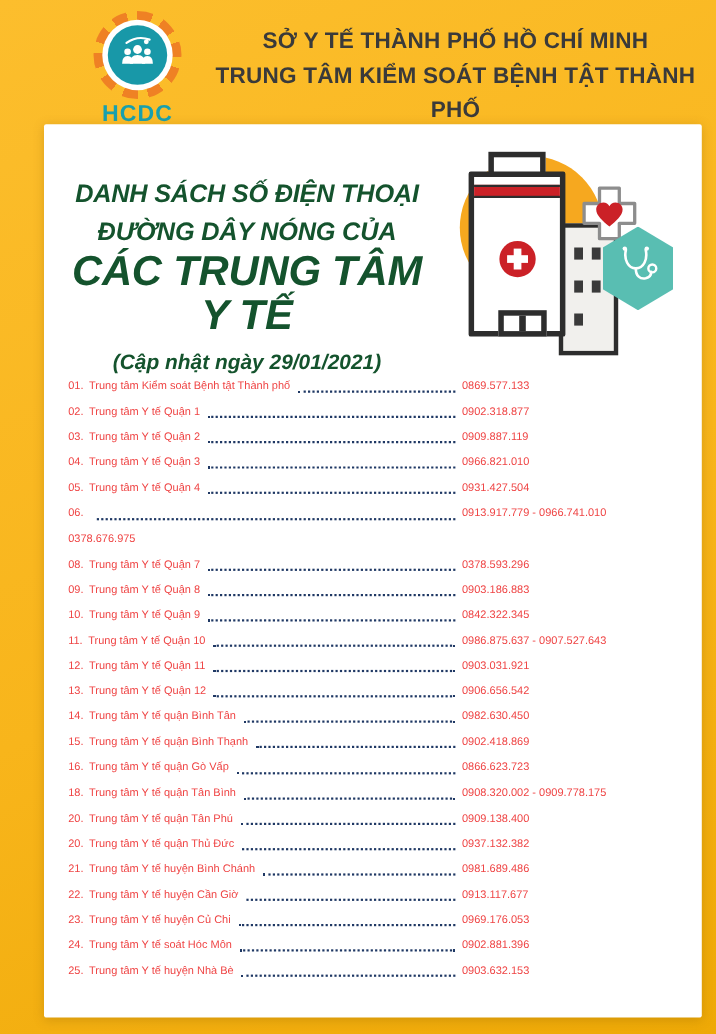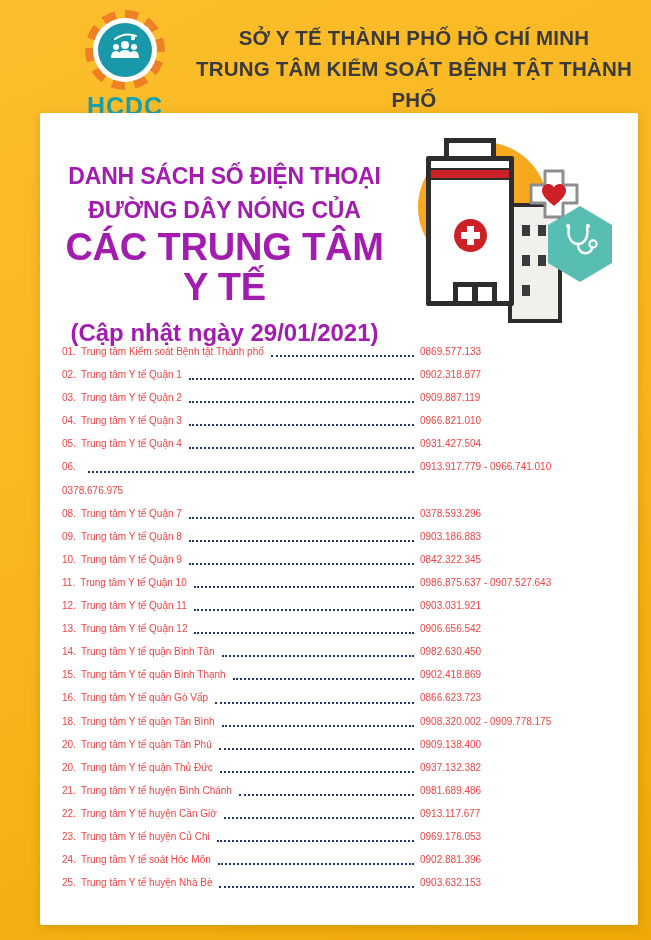--- a/index.html
+++ b/index.html
@@ -10,33 +10,33 @@
   }
 
   
   .header { position:absolute; left:0; top:0; width:651px; height:113px; }
   .logo { position:absolute; left:70; left:70px; top:10px; width:110px; text-align:center; }
   .logo-ring { position:relative; width:80px; height:80px; margin:0 auto; border-radius:50%;
     background: repeating-conic-gradient(#EF8124 0deg 21deg, rgba(239,129,36,0) 21deg 36deg); }
   .logo-ring::before { content:""; position:absolute; inset:8px; border-radius:50%; background:#fff; }
   .logo-core { position:absolute; inset:13px; border-radius:50%; background:#1898A8;
     display:flex; align-items:center; justify-content:center; }
-  .logo-text { margin-top:2px; color:#18A0AE; font-weight:bold; font-size:25px; letter-spacing:1px; }
+  .logo-text { margin-top:2px; color:#18A0AE; font-weight:bold; font-size:21px; letter-spacing:1px; }
   .org-titles { position:absolute; left:185px; right:8px; top:22px; text-align:center;
     color:#3A3A3A; font-weight:bold; }
   .org-line { font-size:20.5px; line-height:31px; letter-spacing:0.2px; }
 
   
   .card { position:absolute; left:40px; top:113px; width:598px; height:812px; background:#fff;
     border-radius:2px; box-shadow:0 2px 10px rgba(120,80,0,0.25); }
 
-  .title-block { position:absolute; left:12px; top:46px; width:345px; text-align:center; color:#a21caf; font-weight:bold; }
+  .title-block { position:absolute; left:12px; top:46px; width:345px; text-align:center; color:#14532d; font-weight:bold;font-style:italic; }
   .title-l1, .title-l2 { font-size:23px; line-height:34px; letter-spacing:-0.2px; }
   .title-l3 { font-size:38px; line-height:40px; letter-spacing:-0.2px; }
-  .title-updated { font-size:24px; margin-top:12px; }
+  .title-updated { font-size:19px; margin-top:12px; }
 
   
   .illus { position:absolute; left:348px; top:5px; width:250px; height:212px; }
   .gold-circle { position:absolute; left:30px; top:24px; width:130px; height:130px; border-radius:50%;
     background:#F6A81F; }
   .bldg-right { position:absolute; left:120px; top:85px; width:54px; height:120px;
     background:#F1F0ED; border:4px solid #2D2D2D; }
   .win { position:absolute; width:8px; height:11px; background:#3A3A3A; }
   .chimney { position:absolute; left:56px; top:20px; width:52px; height:26px; background:#fff; border:5px solid #2D2D2D; }
   .bldg-main { position:absolute; left:38px; top:38px; width:88px; height:150px; background:#fff;

